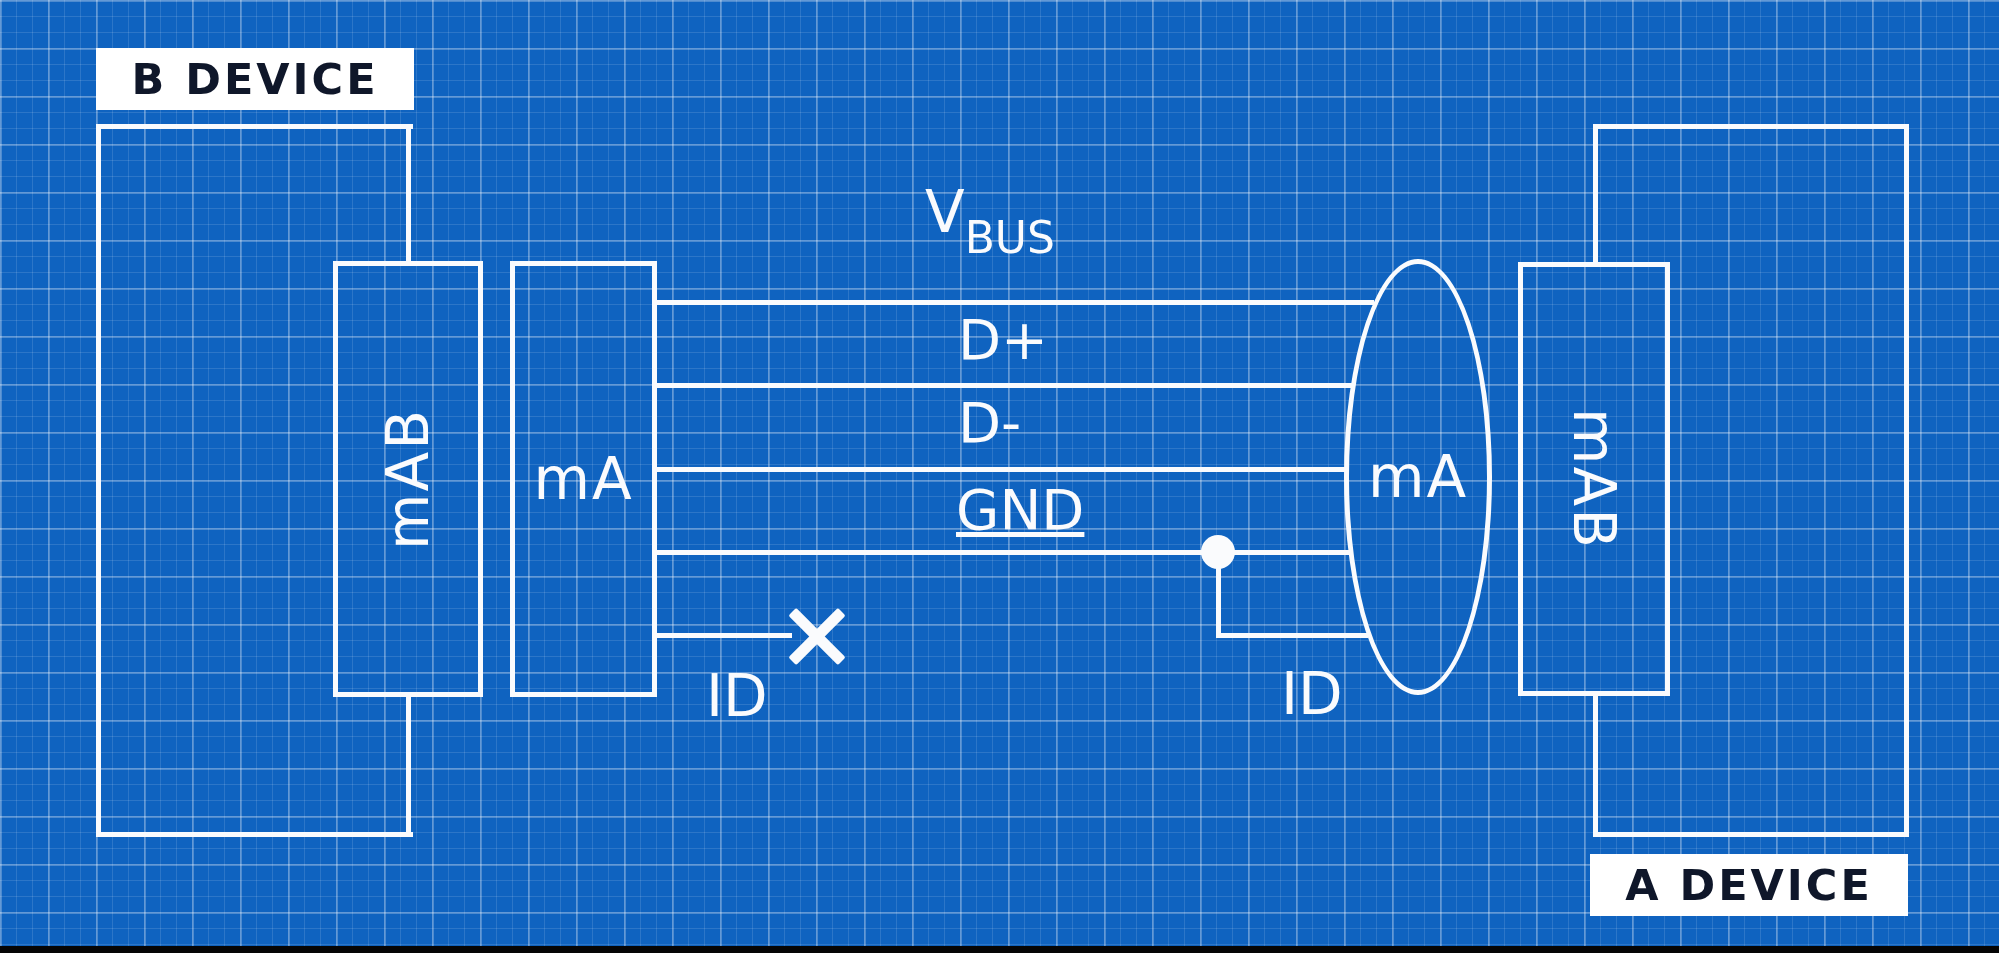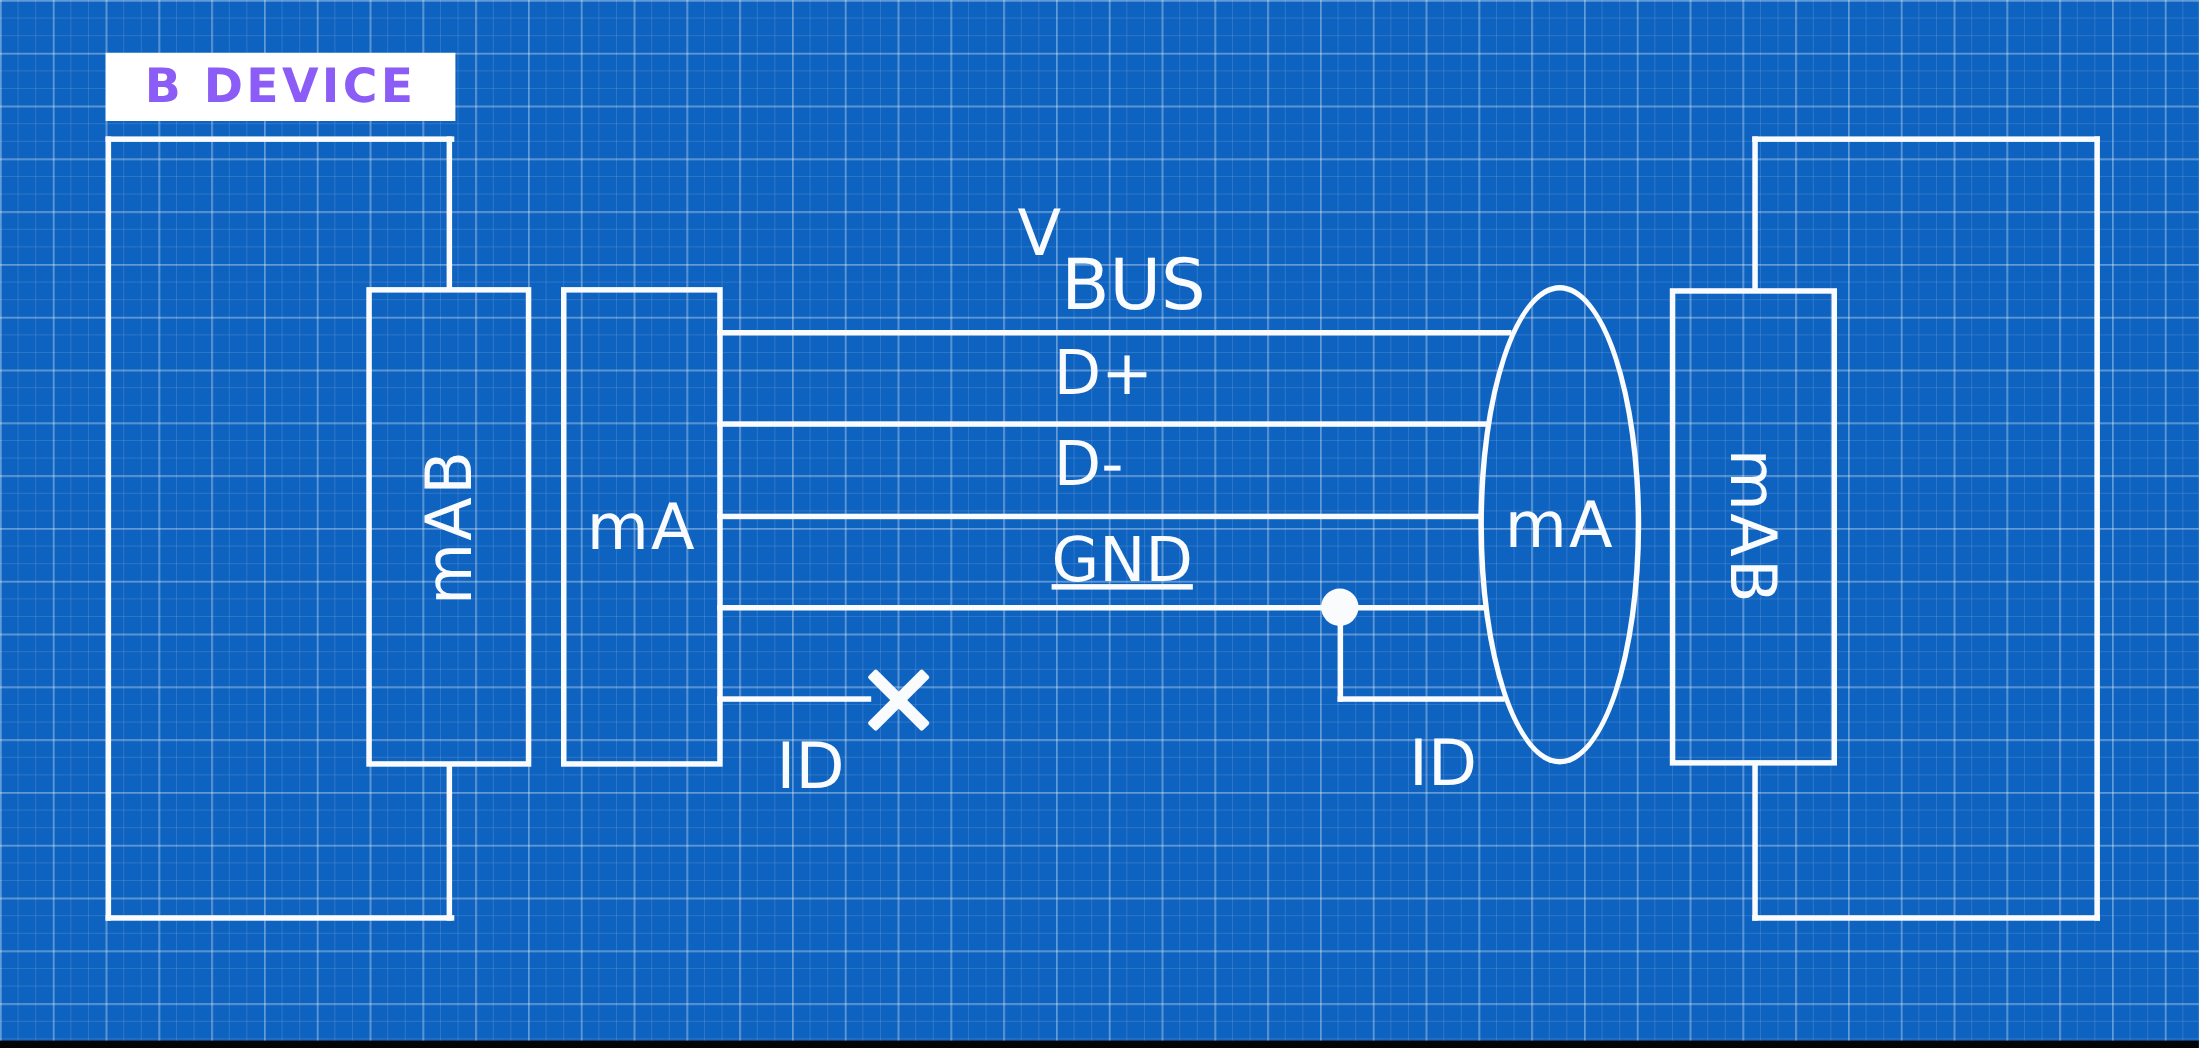--- a/index.html
+++ b/index.html
@@ -34,32 +34,32 @@
     position: absolute; border: 5px solid #fafbfd; border-radius: 50%;
     background: transparent; box-sizing: border-box;
     display: flex; align-items: center; justify-content: center;
   }
 
   .device-label {
     position: absolute; background: #ffffff;
     display: flex; align-items: center; justify-content: center;
   }
   .device-label span {
-    color: #8b5cf6; font-weight: bold; font-size: 43px; letter-spacing: 3px;
+    color: #0f172a; font-weight: bold; font-size: 43px; letter-spacing: 3px;
     line-height: 1; white-space: nowrap;
   }
 
   .wire-label {
     position: absolute; color: #fafbfd; font-size: 56px; line-height: 1;
     white-space: nowrap;
   }
 
   .vbus-label { position: absolute; display: flex; align-items: flex-start; color: #fafbfd; }
   .vbus-main { font-size: 58px; line-height: 1; }
-  .vbus-sub  { font-size: 64px; line-height: 1; margin-top: 45px; }
+  .vbus-sub  { font-size: 44px; line-height: 1; margin-top: 33px; }
 
   .junction-dot {
     position: absolute; width: 34px; height: 34px; border-radius: 50%;
     background: #fafbfd;
   }
 
   .x-mark { position: absolute; width: 70px; height: 70px; }
   .x-mark .stroke {
     position: absolute; left: 0; top: 30px; width: 70px; height: 11px;
     background: #fafbfd; border-radius: 2px;
@@ -124,16 +124,19 @@
   <div class="box-outline" style="left:1518px; top:262px; width:152px; height:434px;">
     <span class="conn-text rot-cw">mAB</span>
   </div>
 
   <div class="wline" style="left:1593px; top:124px; width:316px; height:5px;"></div>
   <div class="wline" style="left:1904px; top:124px; width:5px;   height:713px;"></div>
   <div class="wline" style="left:1593px; top:832px; width:316px; height:5px;"></div>
   <div class="wline" style="left:1593px; top:124px; width:5px;   height:140px;"></div>
   <div class="wline" style="left:1593px; top:694px; width:5px;   height:143px;"></div>
 
+  <div class="device-label" style="left:1590px; top:854px; width:318px; height:62px;">
+    <span>A DEVICE</span>
+  </div>
 
   <div class="bottom-strip"></div>
 
 </div>
 
 </body></html>

